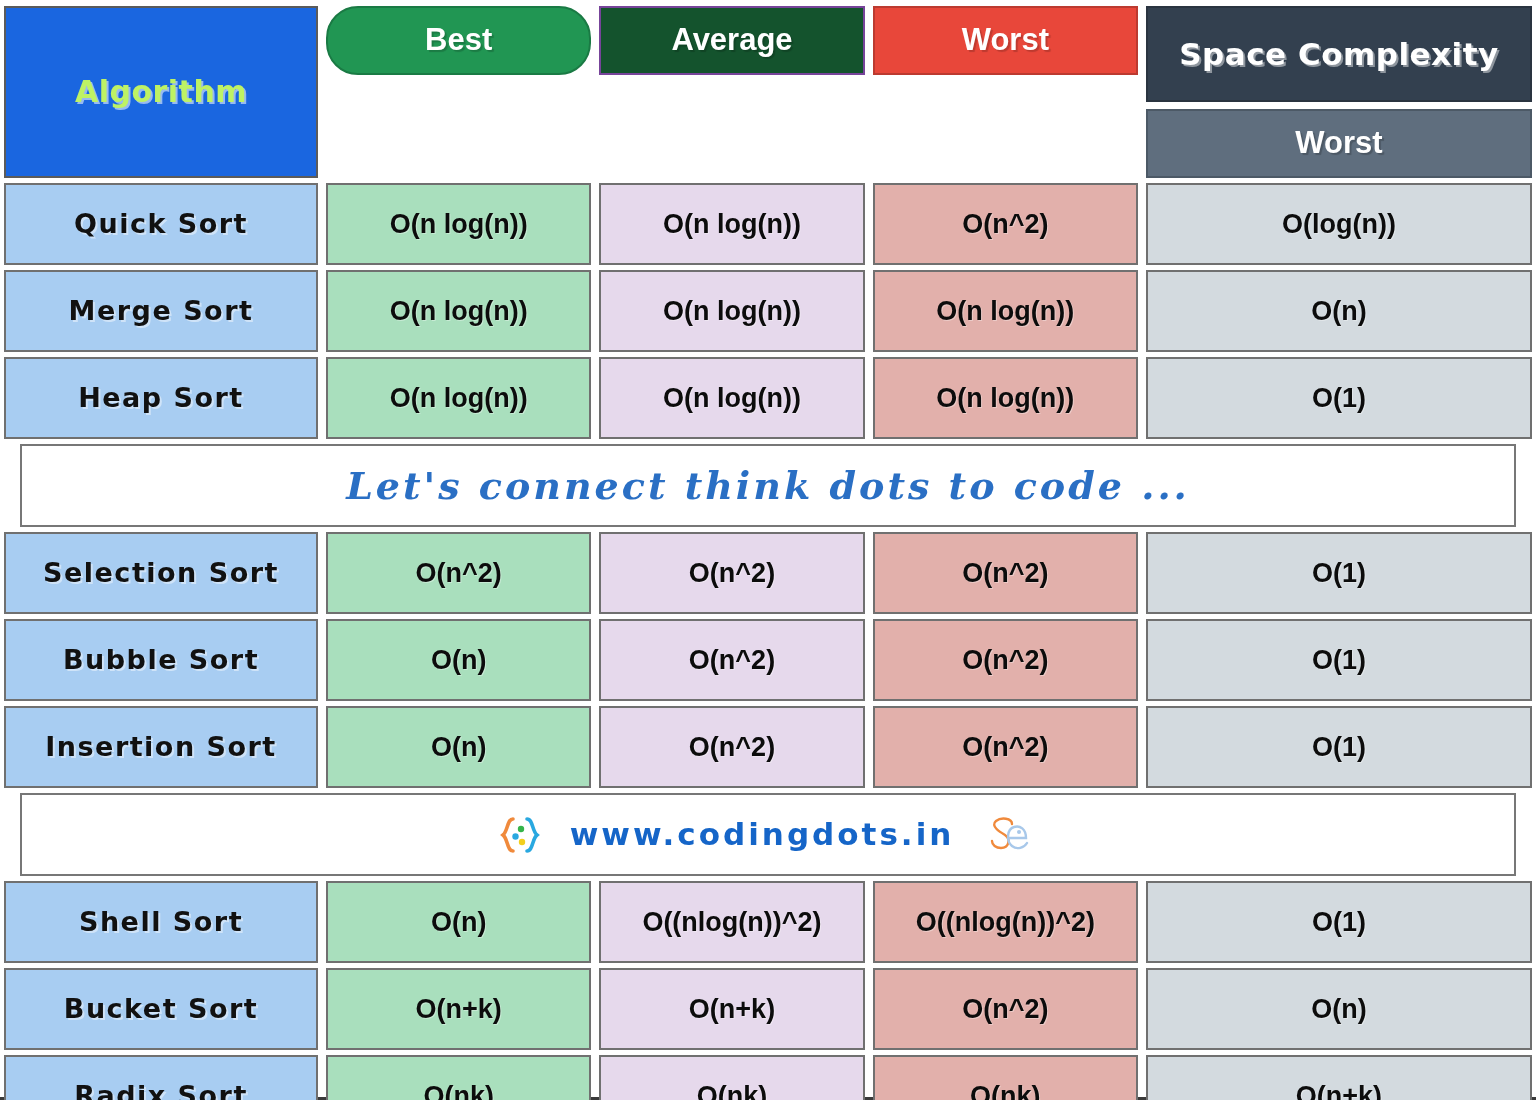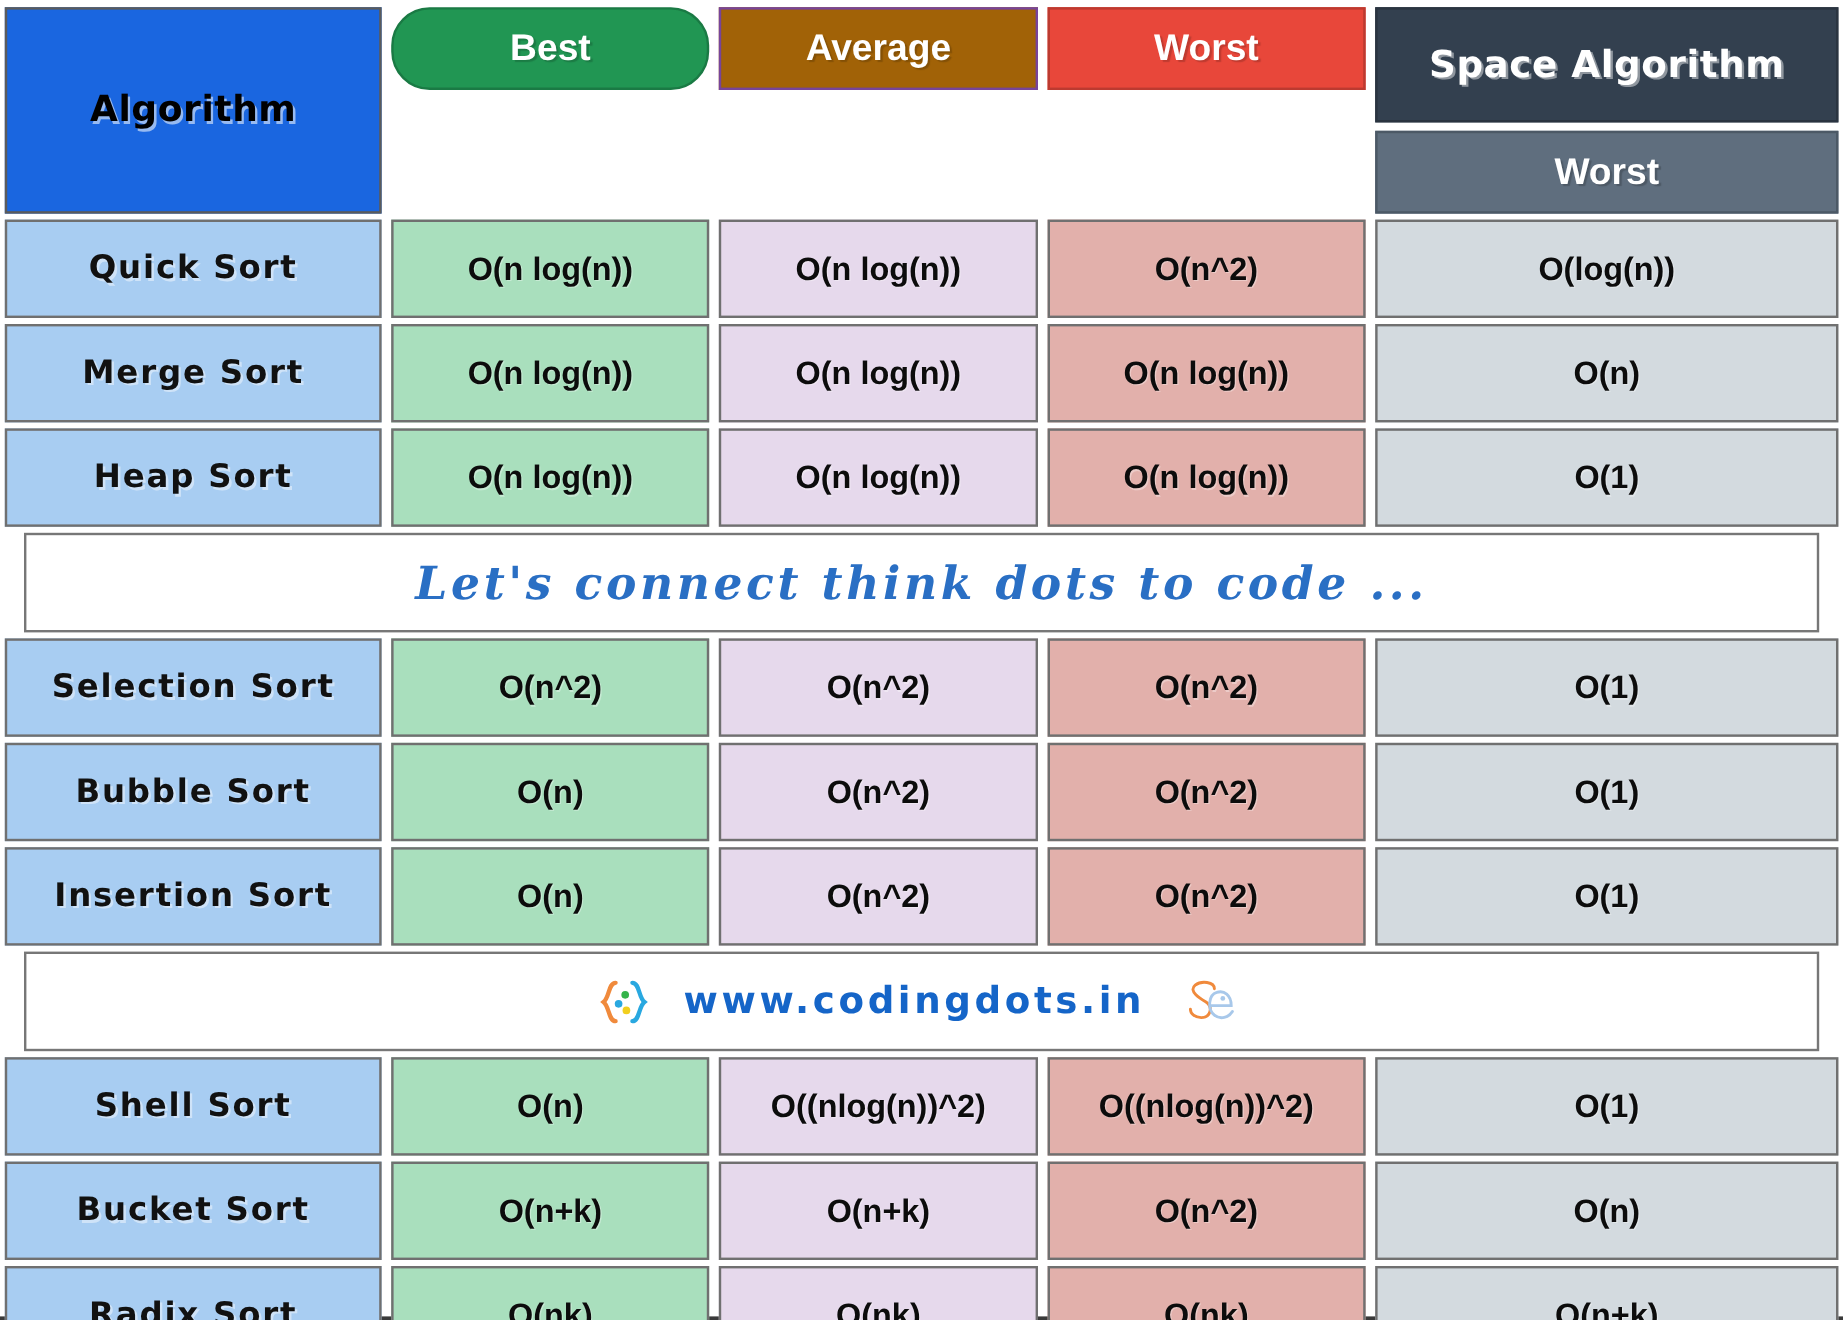--- a/index.html
+++ b/index.html
@@ -40,21 +40,21 @@
     display: flex;
     gap: 8px;
     padding: 6px 4px 0 4px;
     box-sizing: border-box;
     height: 178px;
   }
   .algo-head {
     width: 314px;
     flex: 0 0 314px;
     background: #1a66e0;
-    color: #000000;
+    color: #bef264;
     font-family: "DejaVu Sans", sans-serif;
     font-weight: bold;
     font-size: 30px;
     letter-spacing: 0.5px;
     text-shadow: 2px 2px 0 rgba(255,255,255,0.55);
     border-color: #5b5b5b;
   }
   .time-block {
     flex: 1 1 auto;
     display: flex;
@@ -79,21 +79,21 @@
   }
   .sub-head {
     flex: 1 1 0;
     color: #ffffff;
     font-family: "Liberation Sans", sans-serif;
     font-weight: bold;
     font-size: 31px;
     text-shadow: 2px 2px 1px rgba(0,0,0,0.18);
   }
   .sub-best    { background: #219653; border-color: #1a7a44; border-radius: 32px; }
-  .sub-average { background: #a16207; border-color: #77449a; }
+  .sub-average { background: #14532d; border-color: #77449a; }
   .sub-worst   { background: #e8473a; border-color: #bc3a30; }
 
   .space-block {
     width: 386px;
     flex: 0 0 386px;
     display: flex;
     flex-direction: column;
     gap: 7px;
   }
   .space-head {
@@ -220,21 +220,21 @@
 
     <div class="time-block">
       <div class="sub-head-row">
         <div class="cell sub-head sub-best">Best</div>
         <div class="cell sub-head sub-average">Average</div>
         <div class="cell sub-head sub-worst">Worst</div>
       </div>
     </div>
 
     <div class="space-block">
-      <div class="cell space-head">Space Algorithm</div>
+      <div class="cell space-head">Space Complexity</div>
       <div class="cell space-sub">Worst</div>
     </div>
   </div>
 
   <div>
     <div class="row">
       <div class="cell c-algo">Quick Sort</div>
       <div class="cell c-val c-best">O(n log(n))</div>
       <div class="cell c-val c-average">O(n log(n))</div>
       <div class="cell c-val c-worst">O(n^2)</div>

